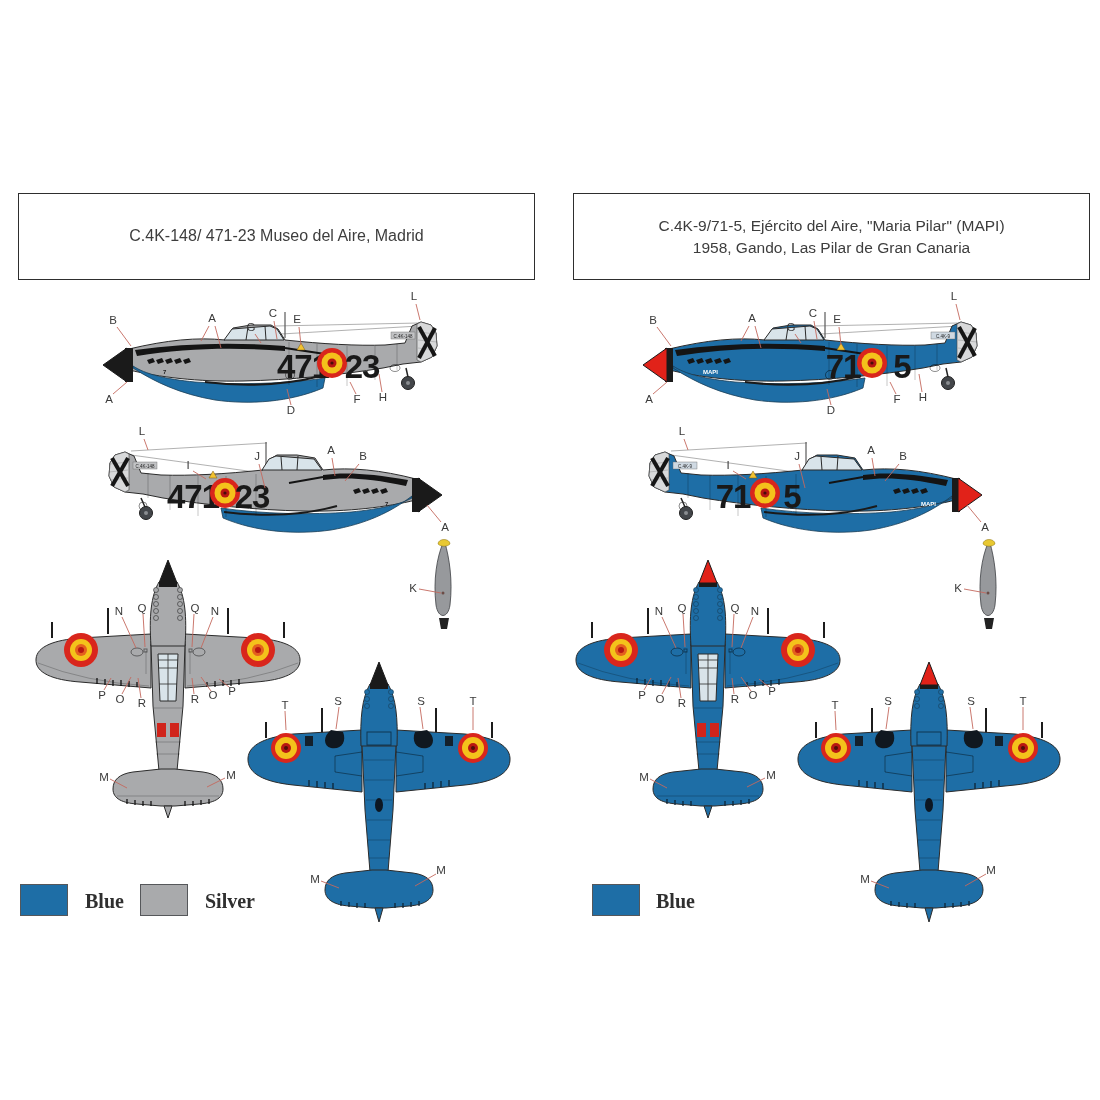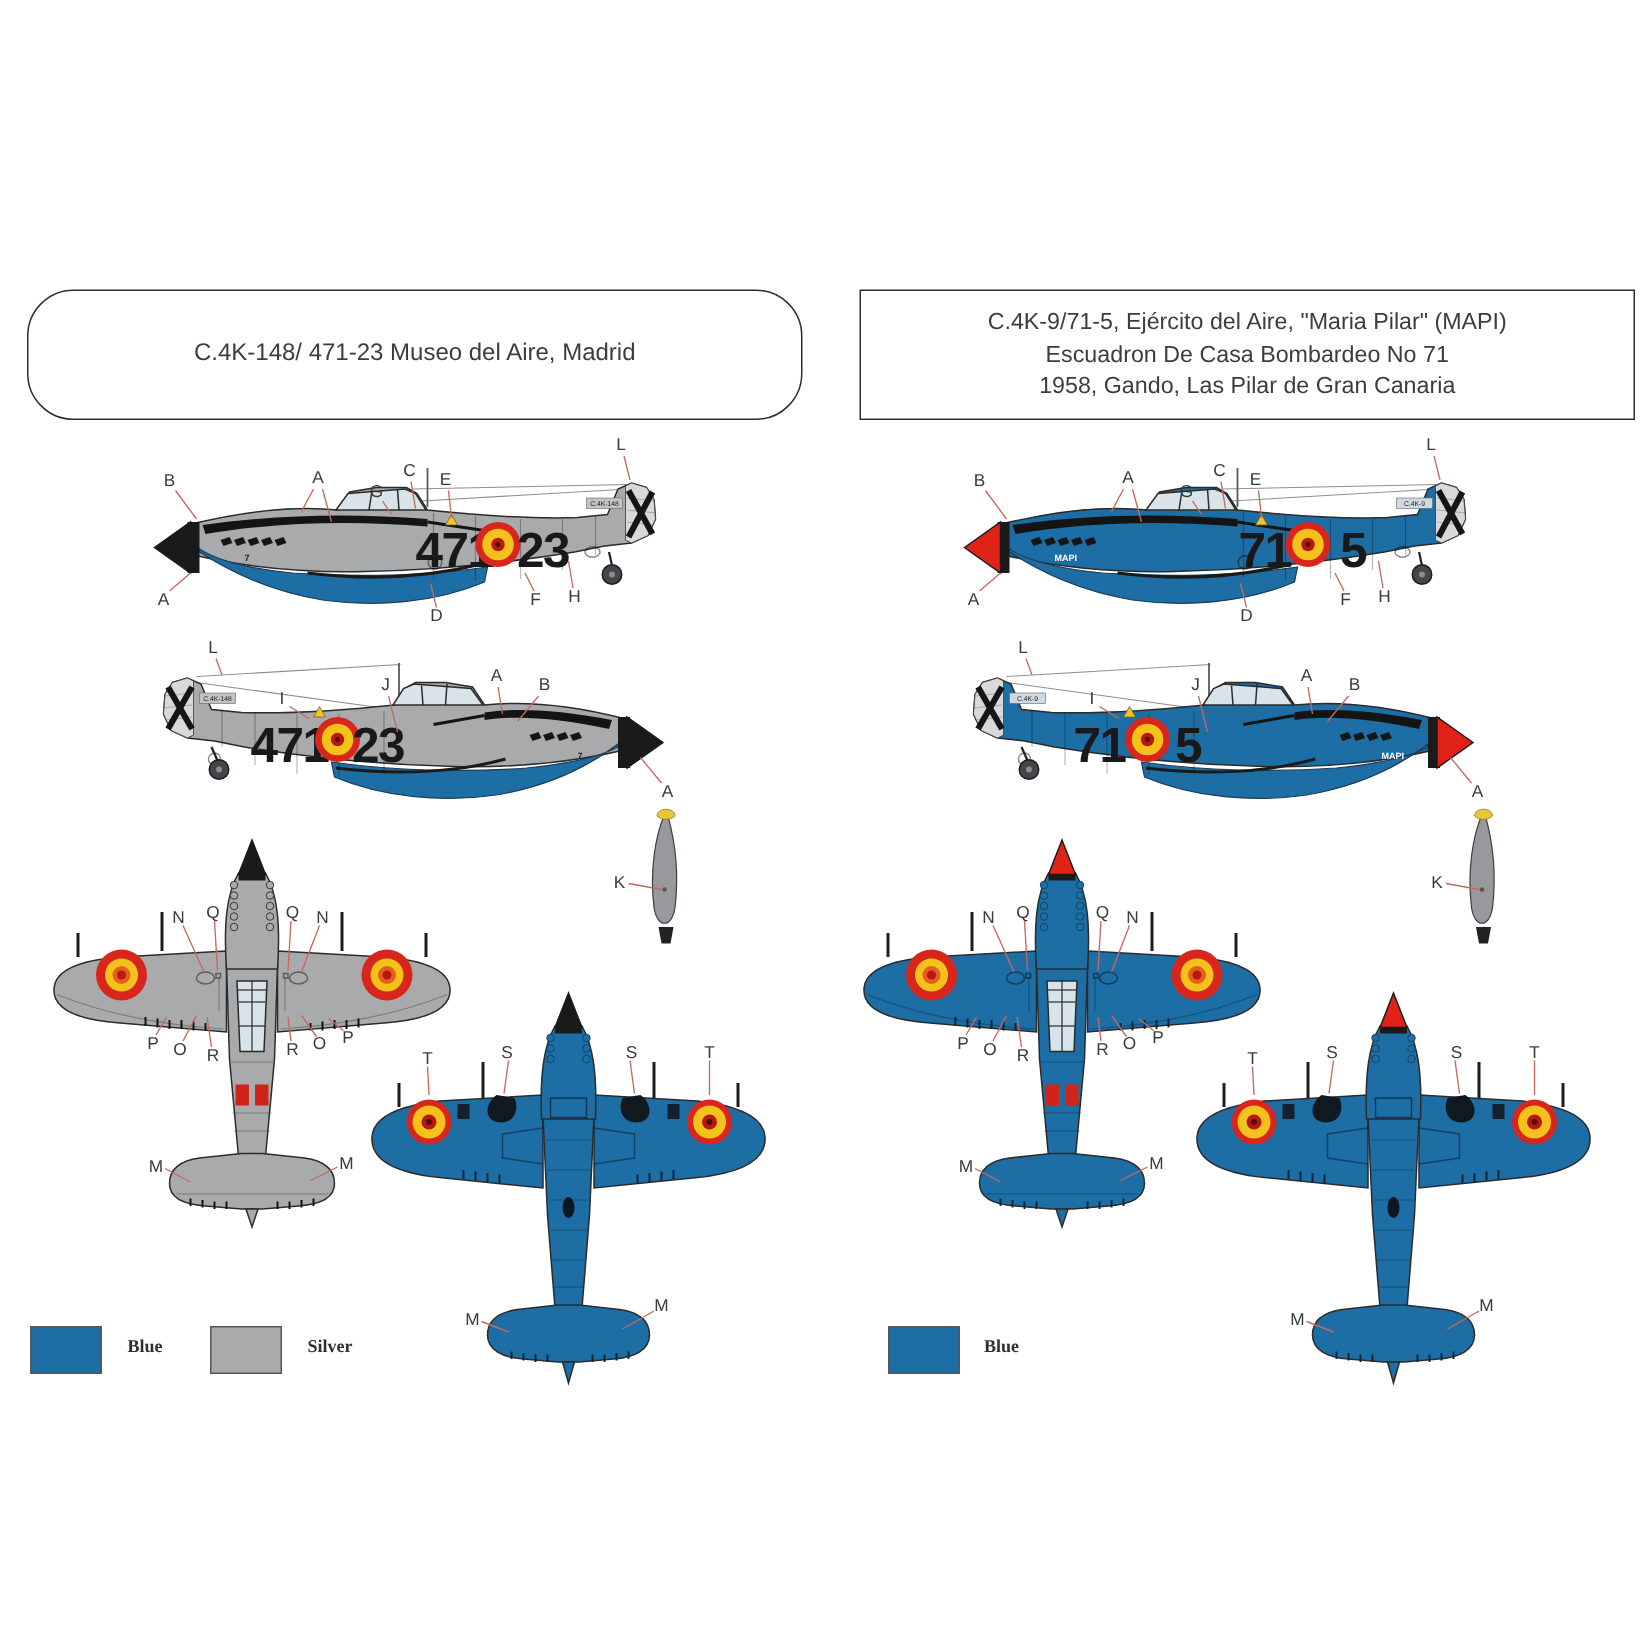--- a/index.html
+++ b/index.html
@@ -4,39 +4,39 @@
 <style>
   html,body{margin:0;padding:0;background:#ffffff;}
   .page{position:relative;width:1100px;height:1100px;background:#fff;overflow:hidden;
         font-family:"Liberation Sans",sans-serif;}
   .title-box{position:absolute;border:1.5px solid #2e2e2e;background:#fff;
         display:flex;flex-direction:column;align-items:center;justify-content:center;
         color:#3d3d3d;font-size:16px;line-height:1.4;text-align:center;}
   .abs{position:absolute;}
   .legend-swatch{position:absolute;width:46px;height:30px;border:1px solid #55575a;}
   .legend-label{position:absolute;font-family:"Liberation Serif",serif;font-weight:bold;
-        font-size:12px;color:#2f2f2f;}
+        font-size:20px;color:#2f2f2f;}
   svg{display:block;overflow:visible;}
   svg text{font-family:"Liberation Sans",sans-serif;}
   .callout{font-size:11.5px;fill:var(--label);}
   .leader{stroke:var(--leader);stroke-width:0.9;fill:none;}
   .code{font-weight:bold;fill:#191919;font-size:33px;letter-spacing:-1px;}
   .panel{stroke:rgba(0,0,0,0.28);stroke-width:0.8;}
   .outline{stroke:#2b2b2b;stroke-width:1;}
   .fintext{font-size:4.5px;fill:#1d1d1d;}
   .nosetext{font-size:6px;font-weight:bold;fill:var(--nose-text);}
 </style>
 </head>
 <body>
 
 <div class="page" style="--blue: #1E6EA6; --red: #D9261C; --redc: #B81712; --yellow: #F4C21B; --leader: #C4695E; --label: #3A3A3A; --black: #1A1A1A;">
 
   <div style="--scheme: #A9AAAC; --spinner-tip: #1A1A1A; --nose-text: #222222;">
 
-    <div class="title-box" style="left:18px;top:193px;width:515px;height:85px;border-radius:31px;">
+    <div class="title-box" style="left:18px;top:193px;width:515px;height:85px;">
       <div>C.4K-148/ 471-23 Museo del Aire, Madrid</div>
     </div>
 
     <svg class="abs" style="left:85px;top:290px;" width="375" height="130" viewBox="0 0 375 130">
       <g>
         <line x1="190" y1="36" x2="334" y2="33" stroke="#8f8f8f" stroke-width="0.7"></line>
         <line x1="196" y1="44" x2="334" y2="36" stroke="#8f8f8f" stroke-width="0.7"></line>
         <line x1="200" y1="48" x2="200" y2="22" stroke="#5a5a5a" stroke-width="1.2"></line>
         <path class="outline" fill="var(--scheme)" d="M 44 59 C 82 50 112 47 140 50 L 148 38 L 166 35 L 186 35 L 193 39 L 200 50
              C 238 54 272 56 300 55 L 320 53 L 327 36 L 336 32 L 346 35 L 351 43 L 352 56
@@ -414,21 +414,20 @@
     <div class="legend-swatch" style="left: 20px; top: 884px; background: rgb(30, 110, 166);"></div>
     <div class="legend-label" style="left:85px;top:890px;">Blue</div>
     <div class="legend-swatch" style="left: 140px; top: 884px; background: rgb(169, 170, 172);"></div>
     <div class="legend-label" style="left:205px;top:890px;text-align:center;">Silver</div>
   </div>
 
   <div style="--scheme: #1E6EA6; --spinner-tip: #E12219; --nose-text: #FFFFFF;">
 
     <div class="title-box" style="left:573px;top:193px;width:515px;height:85px;font-size:15.5px;">
       <div>C.4K-9/71-5, Ejército del Aire, "Maria Pilar" (MAPI)</div>
-      <div>Escuadron De Casa Bombardeo No 71</div>
       <div>1958, Gando, Las Pilar de Gran Canaria</div>
     </div>
 
     <svg class="abs" style="left:625px;top:290px;" width="375" height="130" viewBox="0 0 375 130">
       <g>
         <line x1="190" y1="36" x2="334" y2="33" stroke="#8f8f8f" stroke-width="0.7"></line>
         <line x1="196" y1="44" x2="334" y2="36" stroke="#8f8f8f" stroke-width="0.7"></line>
         <line x1="200" y1="48" x2="200" y2="22" stroke="#5a5a5a" stroke-width="1.2"></line>
         <path class="outline" fill="var(--scheme)" d="M 44 59 C 82 50 112 47 140 50 L 148 38 L 166 35 L 186 35 L 193 39 L 200 50
              C 238 54 272 56 300 55 L 320 53 L 327 36 L 336 32 L 346 35 L 351 43 L 352 56

